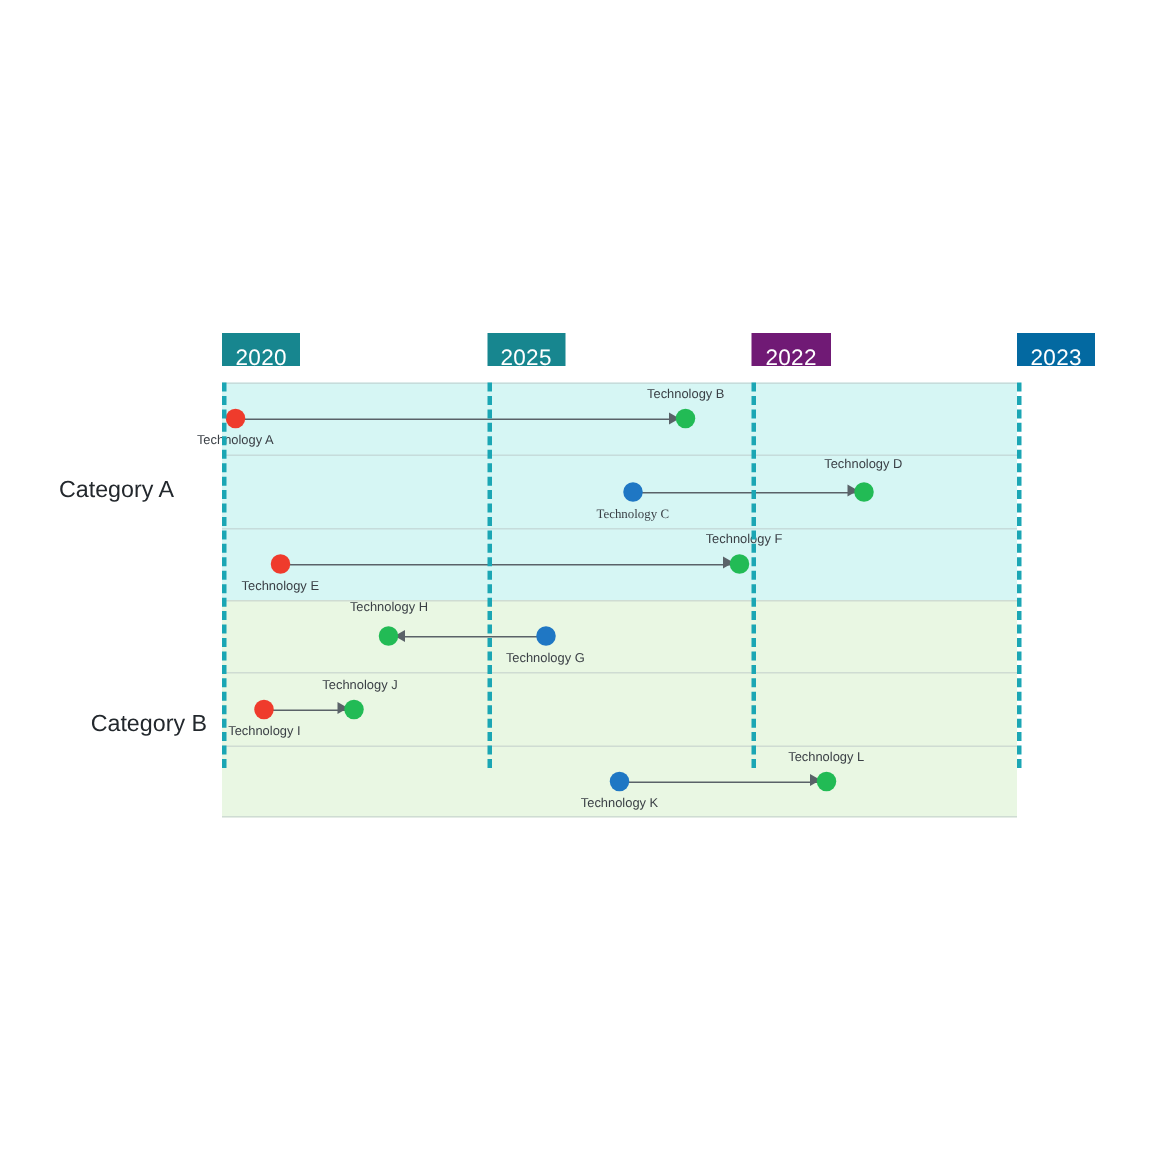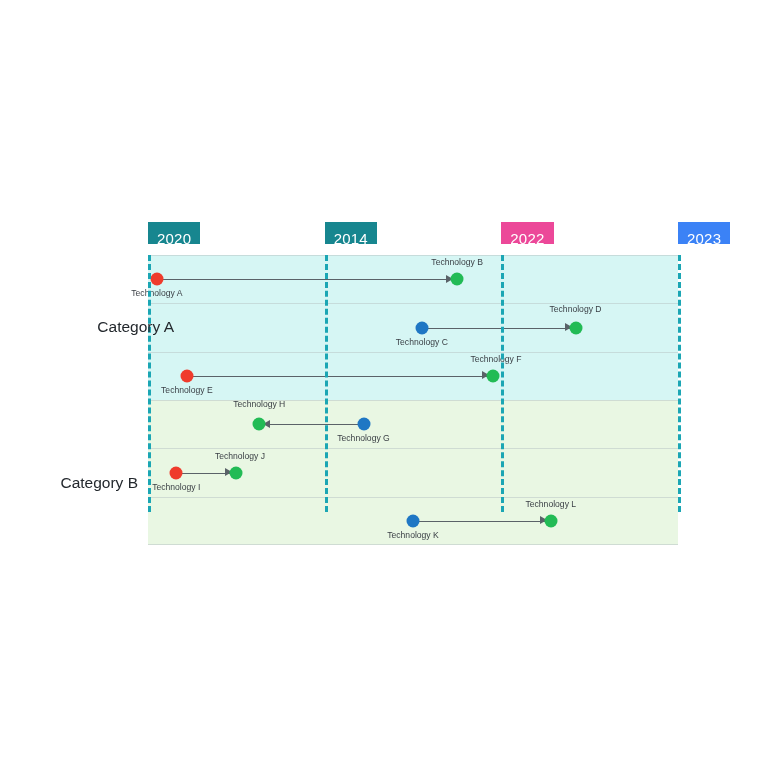--- a/index.html
+++ b/index.html
@@ -128,21 +128,21 @@
       <div class="row-sep" style="top: 289px;"></div>
       <div class="connector" style="left: 8.83333px; width: 300.333px; top: 24.1667px; background: rgb(90, 98, 104);"></div>
       <div class="arrow-head right" style="top: 19.6667px; left: 298.167px; border-left-color: rgb(90, 98, 104);"></div>
       <div class="node" style="left: 8.83333px; top: 24.1667px; width: 13px; height: 13px; background: rgb(239, 59, 44);"></div>
       <div class="node-label" style="left: 8.83333px; top: 33.1667px;">Technology A</div>
       <div class="node" style="left: 309.167px; top: 24.1667px; width: 13px; height: 13px; background: rgb(34, 187, 85);"></div>
       <div class="node-label" style="left: 309.167px; top: 2.16667px;">Technology B</div>
       <div class="connector" style="left: 273.833px; width: 153.7px; top: 72.5px; background: rgb(90, 98, 104);"></div>
       <div class="arrow-head right" style="top: 68px; left: 416.533px; border-left-color: rgb(90, 98, 104);"></div>
       <div class="node" style="left: 273.833px; top: 72.5px; width: 13px; height: 13px; background: rgb(31, 119, 196);"></div>
-      <div class="node-label" style="left: 273.833px; top: 81.5px;">Technology C</div>
+      <div class="node-label" style="left: 273.833px; top: 81.5px; font-family: Liberation Serif, serif;">Technology C</div>
       <div class="node" style="left: 427.533px; top: 72.5px; width: 13px; height: 13px; background: rgb(34, 187, 85);"></div>
       <div class="node-label" style="left: 427.533px; top: 49px;">Technology D</div>
       <div class="connector" style="left: 38.8667px; width: 305.633px; top: 120.833px; background: rgb(90, 98, 104);"></div>
       <div class="arrow-head right" style="top: 116.333px; left: 333.5px; border-left-color: rgb(90, 98, 104);"></div>
       <div class="node" style="left: 38.8667px; top: 120.833px; width: 13px; height: 13px; background: rgb(239, 59, 44);"></div>
       <div class="node-label" style="left: 38.8667px; top: 129.833px;">Technology E</div>
       <div class="node" style="left: 344.5px; top: 120.833px; width: 13px; height: 13px; background: rgb(34, 187, 85);"></div>
       <div class="node-label" style="left: 348px; top: 98.8333px;">Technology F</div>
       <div class="connector" style="left: 111.3px; width: 104.233px; top: 169.167px; background: rgb(90, 98, 104);"></div>
       <div class="arrow-head left" style="top: 164.667px; left: 115.3px; border-right-color: rgb(90, 98, 104);"></div>
@@ -162,26 +162,26 @@
       <div class="node-label" style="left: 265px; top: 274.833px;">Technology K</div>
       <div class="node" style="left: 402.8px; top: 265.833px; width: 13px; height: 13px; background: rgb(34, 187, 85);"></div>
       <div class="node-label" style="left: 402.8px; top: 243.833px;">Technology L</div>
     </div>
   <div id="overlay"></div>
 <div class="year-marker" style="left: 148px;">
       <div class="year-tab" style="background: rgb(23, 134, 143);">2020</div>
       <div class="year-line" style="border-left-color: rgb(27, 166, 180);"></div>
     </div>
     <div class="year-marker" style="left: 324.667px;">
-      <div class="year-tab" style="background: rgb(23, 134, 143);">2014</div>
+      <div class="year-tab" style="background: rgb(23, 134, 143);">2025</div>
       <div class="year-line" style="border-left-color: rgb(27, 166, 180);"></div>
     </div>
     <div class="year-marker" style="left: 501.333px;">
-      <div class="year-tab" style="background: #ec4899;">2022</div>
+      <div class="year-tab" style="background: #701a75;">2022</div>
       <div class="year-line" style="border-left-color: rgb(27, 166, 180);"></div>
     </div>
     <div class="year-marker" style="left: 678px;">
-      <div class="year-tab" style="background: #3b82f6;">2023</div>
+      <div class="year-tab" style="background: #0369a1;">2023</div>
       <div class="year-line" style="border-left-color: rgb(27, 166, 180);"></div>
     </div>
-    <div class="cat-label" style="right: 594px; top: 317.5px; margin-left: 20px;">Category A</div>
+    <div class="cat-label" style="right: 652px; top: 317.5px; margin-left: 20px;">Category A</div>
     <div class="cat-label" style="right: 630px; top: 474px;">Category B</div>
   </div>
 
 </body></html>

